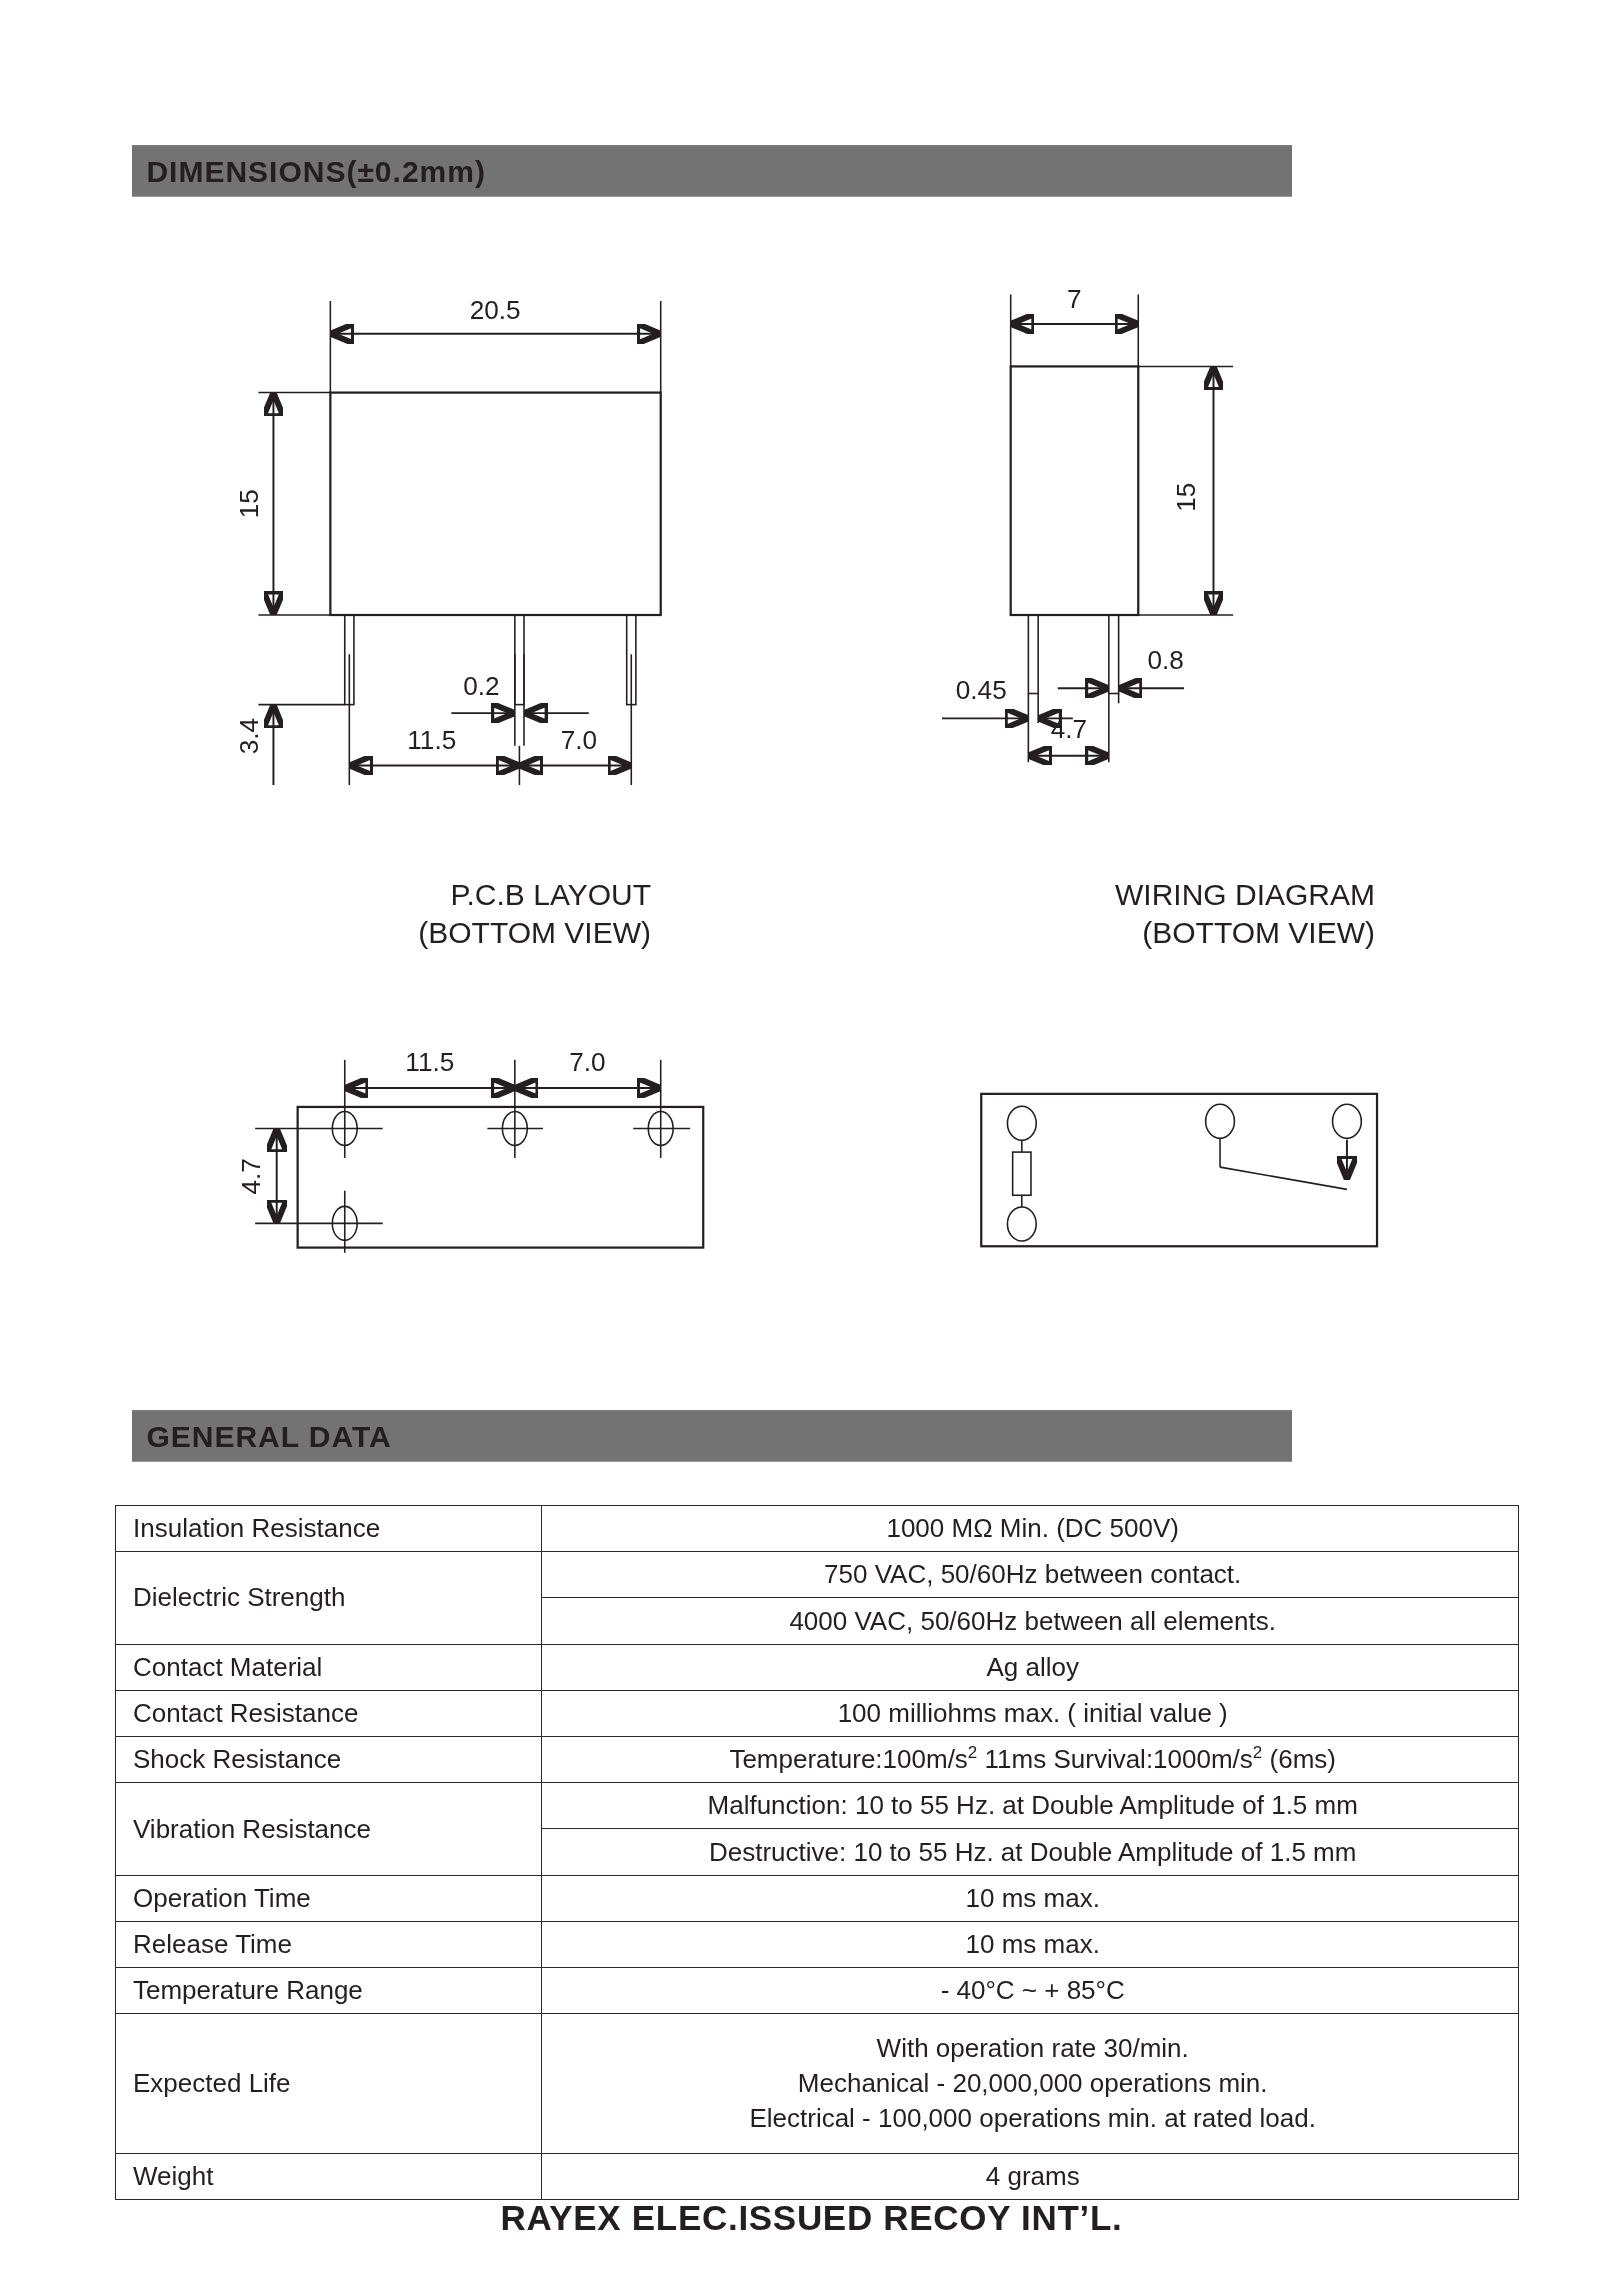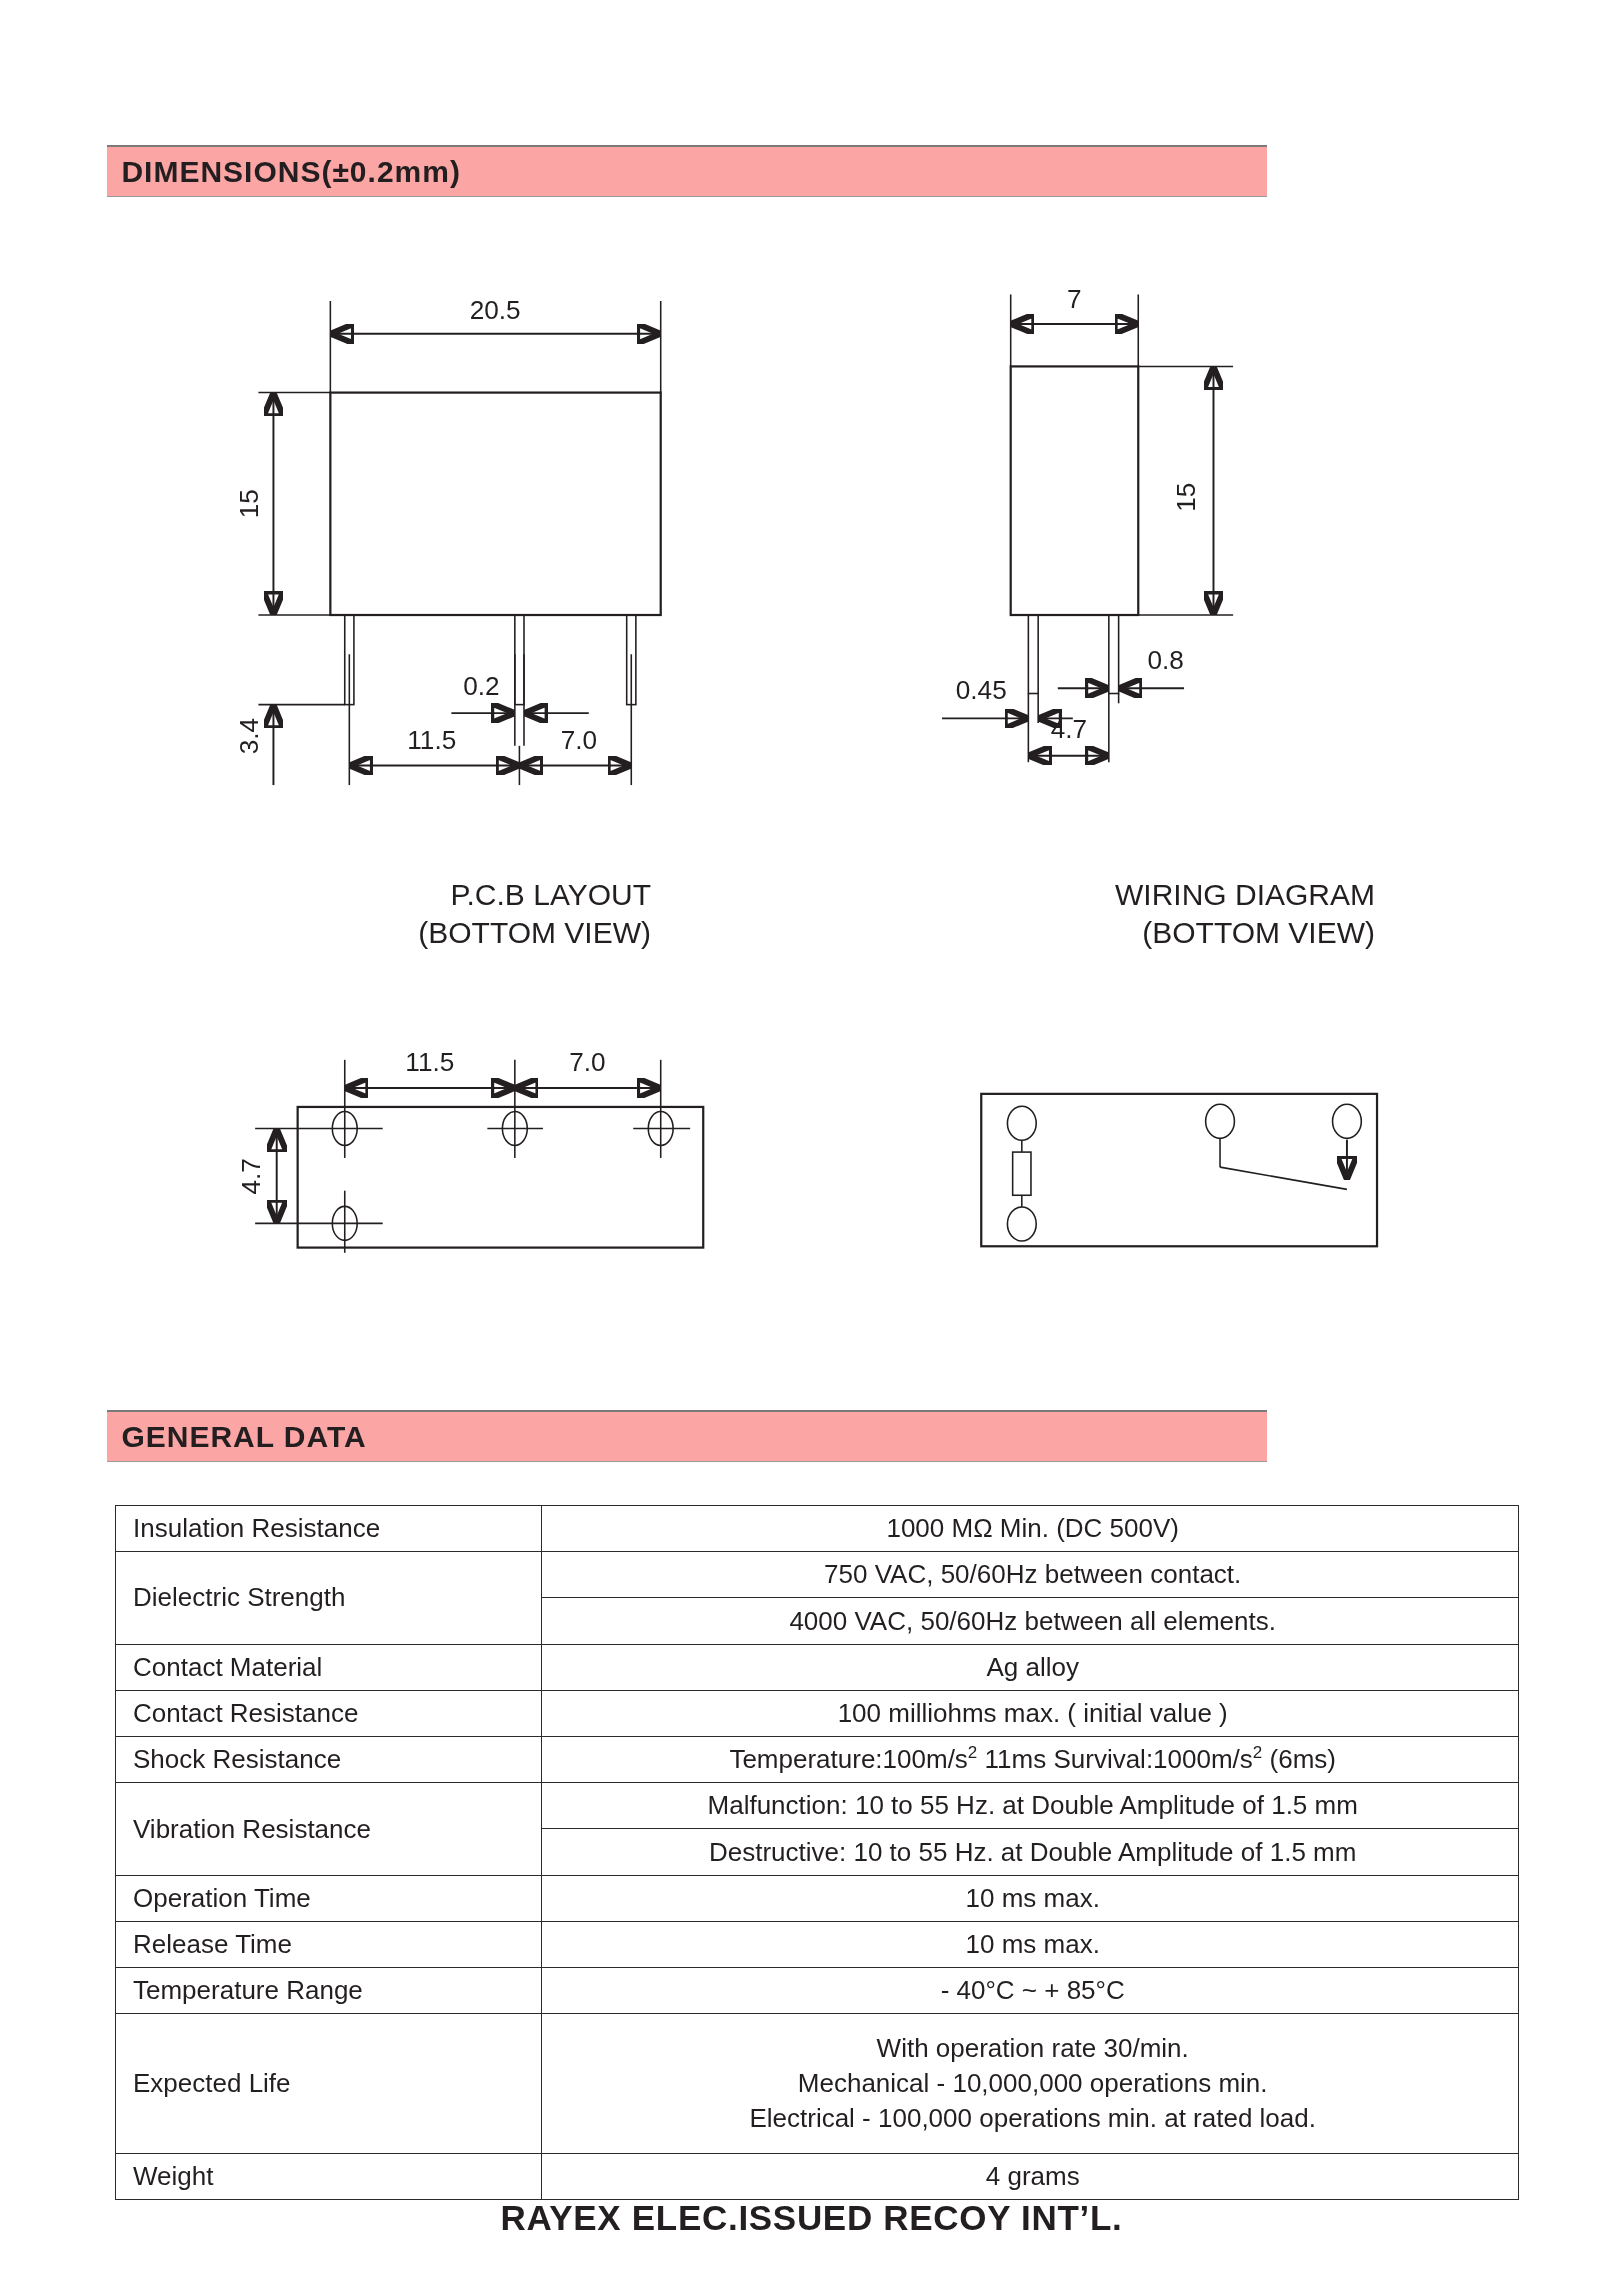--- a/index.html
+++ b/index.html
@@ -5,22 +5,22 @@
   html,body{margin:0;padding:0;background:#fff;}
   body{
     width:1623px;height:2295px;position:relative;
     font-family:"Liberation Sans", sans-serif;
     color:#231f20;
     -webkit-font-smoothing:antialiased;
   }
 
   
   .sec-bar{
-    position:absolute;left:107px;width:1160px;height:52px;
-    background:#fca5a5;
+    position:absolute;left:132px;width:1160px;height:52px;
+    background:#737373;
     border-top:2px solid #7a7a7a;
     border-bottom:1.3px solid #9a9a9a;
     box-sizing:border-box;
   }
   .sec-bar .sec-title{
     position:absolute;left:14.4px;top:50%;transform:translateY(-50%);
     font-size:30px;font-weight:bold;letter-spacing:1px;
     white-space:nowrap;color:#231f20;
   }
 
@@ -258,21 +258,21 @@
     <tr>
       <td class="lbl">Temperature Range</td>
       <td class="val">- 40°C ~ + 85°C</td>
     </tr>
 
     <tr>
       <td class="lbl">Expected Life</td>
       <td class="val">
         <div class="life-pad"></div>
         <span class="life-line">With operation rate 30/min.</span>
-        <span class="life-line">Mechanical - 10,000,000 operations min.</span>
+        <span class="life-line">Mechanical - 20,000,000 operations min.</span>
         <span class="life-line">Electrical - 100,000 operations min. at rated load.</span>
         <div class="life-pad"></div>
       </td>
     </tr>
 
     <tr>
       <td class="lbl">Weight</td>
       <td class="val">4  grams</td>
     </tr>
   </tbody>

